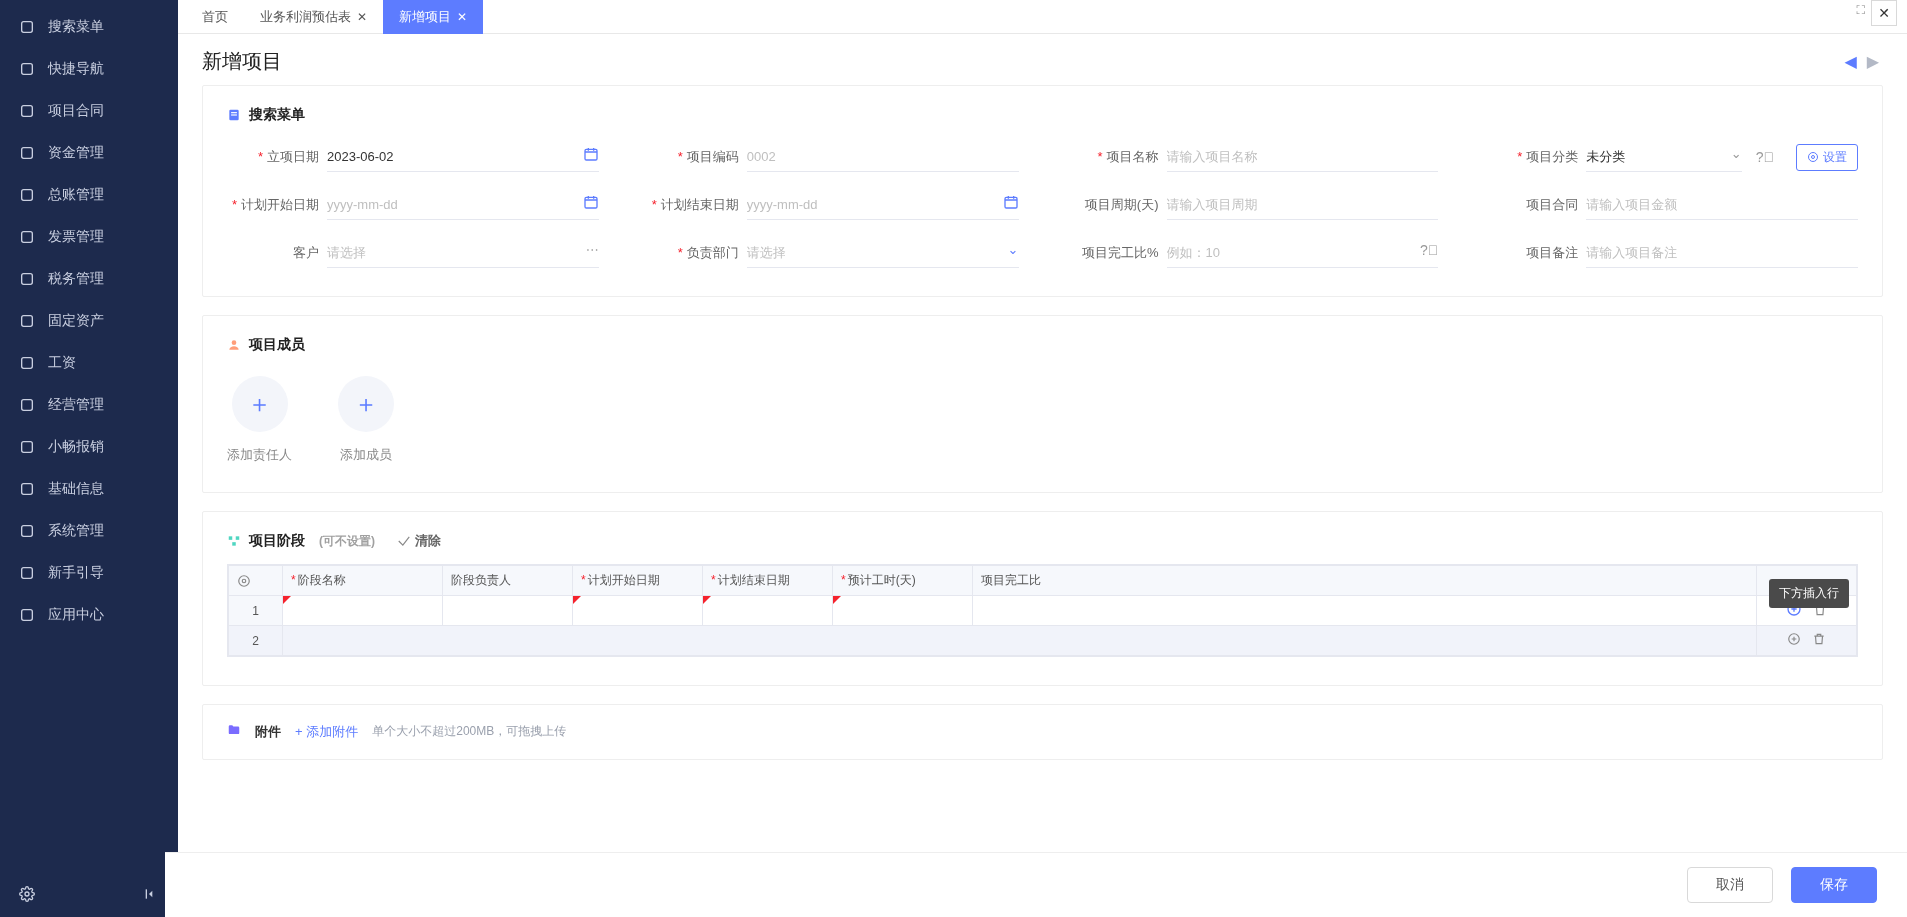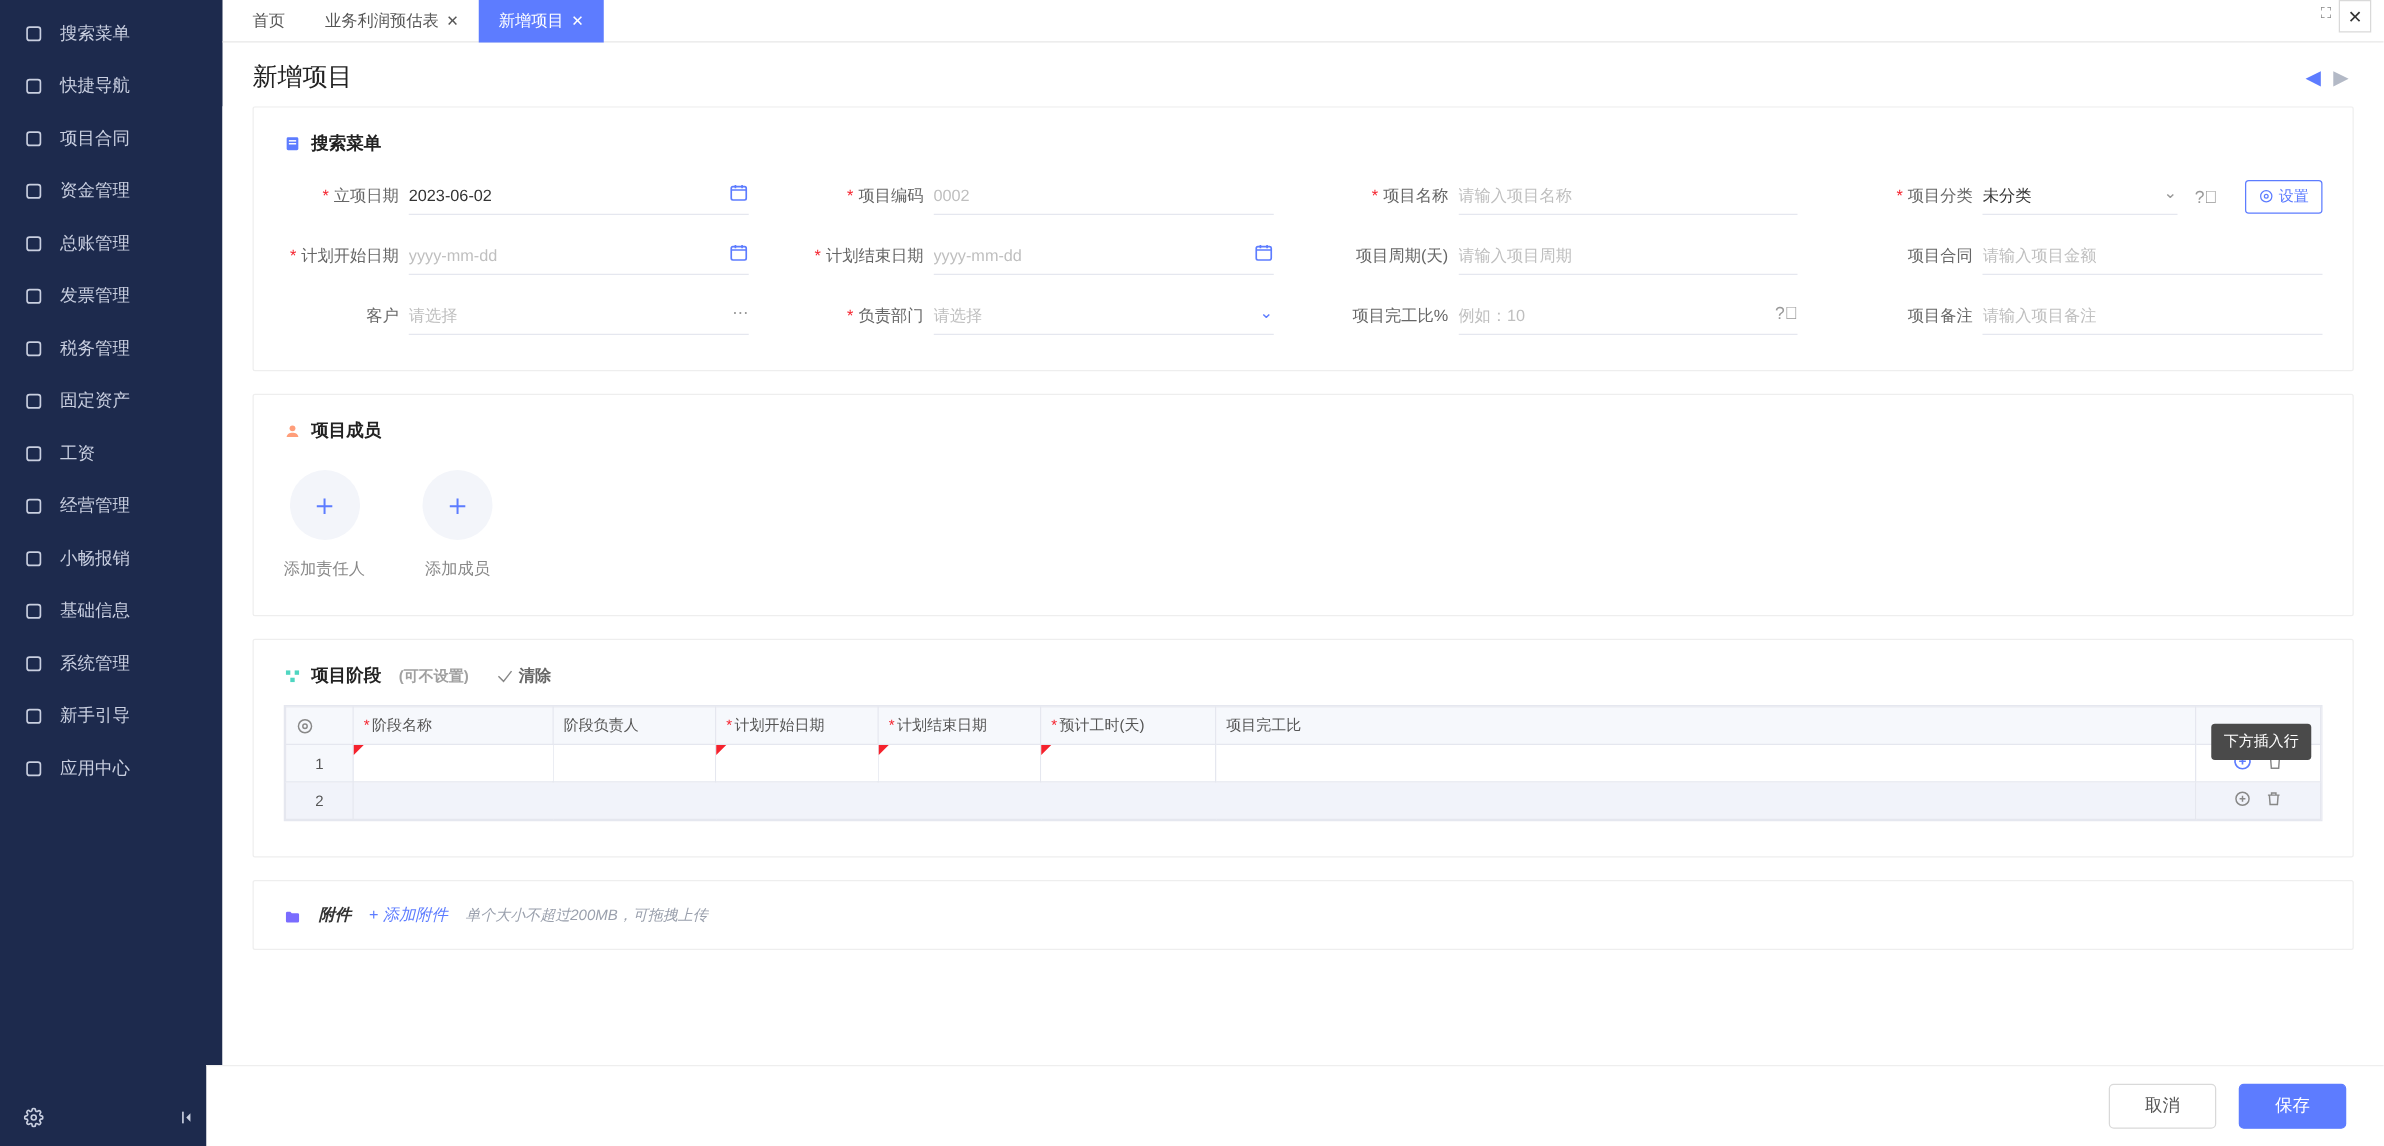--- a/index.html
+++ b/index.html
@@ -72,21 +72,21 @@
 .phase-table td.row-num { text-align:center; background:#f6f8fc; width:54px;}
 .phase-table tbody tr.r1 td.cell-req { position:relative; }
 .cell-req::before { content:""; position:absolute; left:0; top:0; border-top:8px solid #f5222d; border-right:8px solid transparent; }
 .phase-table tbody tr.r2 td { background:#f1f3fa;}
 .phase-table td.actions { text-align:center; }
 .phase-table td.actions .a-ico { margin:0 4px; cursor:pointer; color:#888; display:inline-flex;}
 .phase-table td.actions .a-ico.primary { color:#5d7cff; }
 .tooltip { position:absolute; right:8px; top:14px; background:#4a4a4a; color:#fff; padding:6px 10px; font-size:12px; border-radius:3px; z-index:3;}
 
 
-.attach-row { display:flex; align-items:flex-end; gap:14px;font-style:italic; }
+.attach-row { display:flex; align-items:flex-start; gap:14px; }
 .attach-row .s-icon { color:#7a6cff; }
 .attach-row .add-link { color:#5d7cff; cursor:pointer; }
 .attach-row .hint { color:#9aa0ad; font-size:12px; }
 
 
 .footer { position:absolute; left:165px; right:0; bottom:0; background:#fff; border-top:1px solid #eee; padding:14px 30px; display:flex; justify-content:flex-end; gap:18px; }
 .btn { min-width:86px; padding:8px 12px; border-radius:4px; font-size:14px; cursor:pointer; border:1px solid #d9d9d9; background:#fff; color:#555;}
 .btn.primary { background:#5d7cff; border-color:#5d7cff; color:#fff; }
 
 svg { display:block; }

